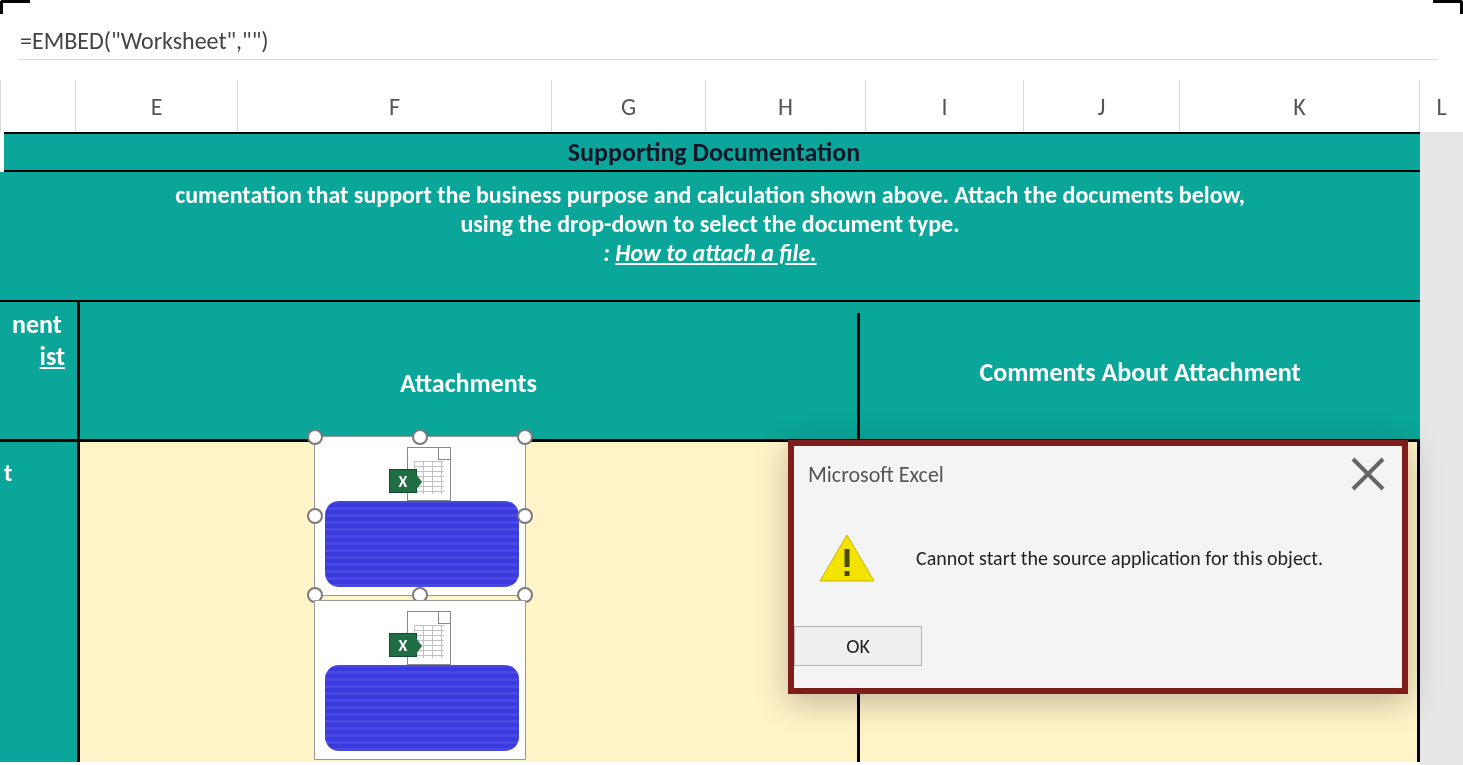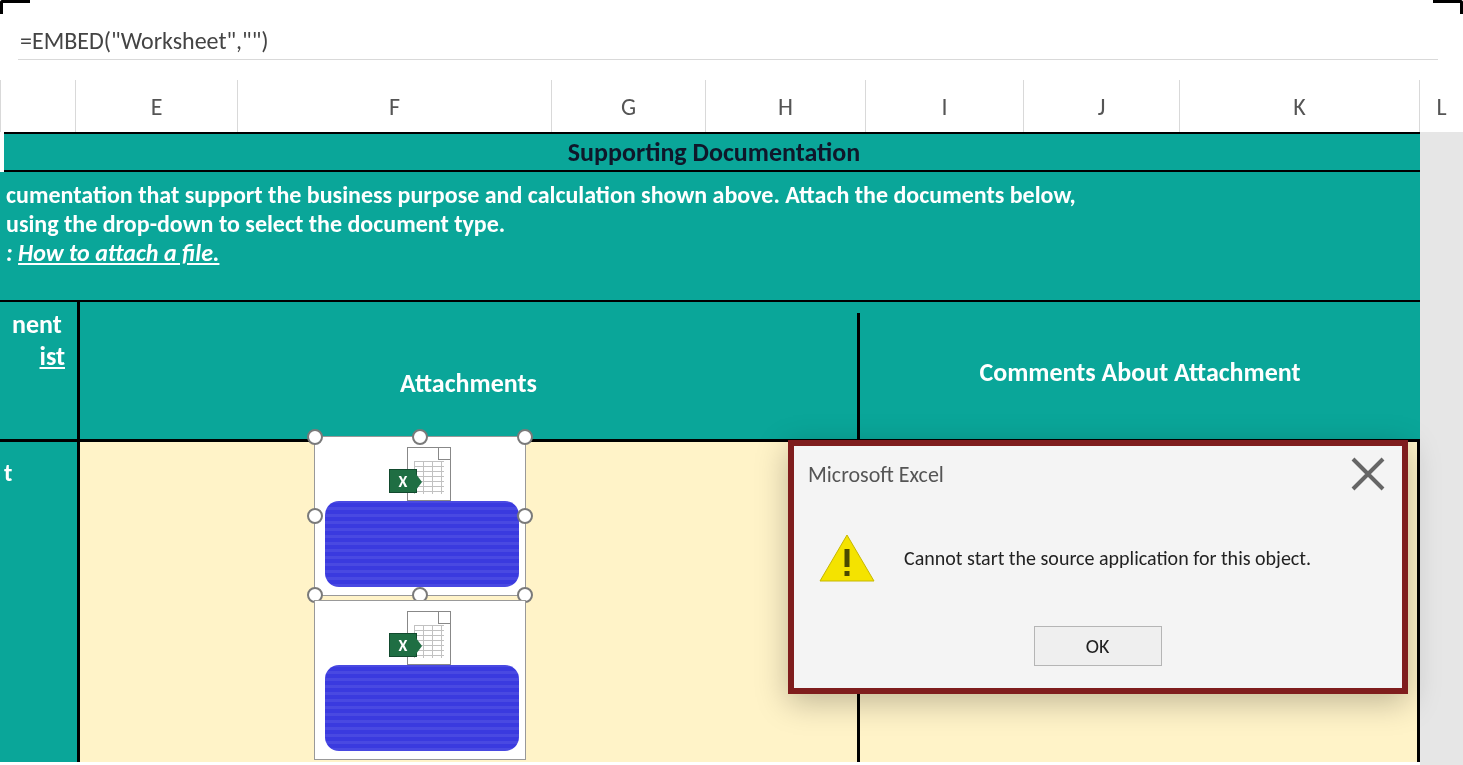--- a/index.html
+++ b/index.html
@@ -11,21 +11,21 @@
 
   
   .col-headers { position: absolute; top: 80px; left: 0; width: 1463px; height: 52px; background: #fff; display: flex; font-size: 24px; color: #555; }
   .col-headers div { border-right: 1px solid #d9d9d9; display:flex; align-items:center; justify-content:center; }
 
   
   .sheet { position: absolute; top: 132px; left: 0; width: 1420px; height: 633px; }
 
   .sectionTitleRow { position:absolute; top:0; left:4px; width:1420px; height:40px; background:#0aa699; border-top:2px solid #000; border-bottom:2px solid #000; display:flex; align-items:center; justify-content:center; color:#0f172a; font-weight:bold; font-size:26px; }
 
-  .instrRow { position:absolute; top:40px; left:0; width:1420px; height: 130px; background:#0aa699; color:#fff; font-size:24px; font-weight:bold; border-bottom:2px solid #000; padding:8px 6px; }
+  .instrRow { position:absolute; top:40px; left:0; width:1420px; height: 130px; background:#0aa699; color:#fff; font-size:24px; font-weight:bold; border-bottom:2px solid #000; padding:8px 6px;text-align:center; }
   .instrRow .line1, .instrRow .line2 { white-space:nowrap; }
   .instrRow .line3 { font-style: italic; }
   .instrRow .linkish { text-decoration: underline; font-style: italic; }
 
   .headerRow { position:absolute; top:170px; left:0; width:1420px; height:140px; background:#0aa699; color:#fff; font-weight:bold; font-size:26px; }
   .headerRow .c1 { position:absolute; top:0; left:0; width:80px; height:140px; border-right:3px solid #000; padding:6px 12px; }
   .headerRow .c1 .u { text-decoration: underline; text-align: right; }
   .headerRow .c2 { position:absolute; top:0; left:80px; width:780px; height:140px; border-right:3px solid #000; display:flex; align-items:center; justify-content:center;margin-top:11px; }
   .headerRow .c3 { position:absolute; top:0; left:860px; width:560px; height:140px; display:flex; align-items:center; justify-content:center; }
   .headerRow { border-bottom:3px solid #000; }
@@ -56,25 +56,25 @@
   .sw{bottom:-8px;left:-8px;} .s{bottom:-8px;left:calc(50% - 8px);} .se{bottom:-8px;right:-8px;}
 
   
   .redact2{ position:absolute; left:895px; top:500px; width:510px; height:60px; background:#3a3adf; border-radius:22px; background-image: repeating-linear-gradient(0deg, rgba(255,255,255,.08) 0 3px, transparent 3px 7px); }
   .redact2b{position:absolute; left:1020px; top:555px; width:150px; height:28px; background:#3a3adf; border-radius:14px;}
 
   
   .dialog{ position:absolute; left:788px; top:406px; width:620px; height:254px; background:#f4f4f4; border:6px solid #7f1d1d; box-shadow:0 8px 30px rgba(0,0,0,.25); font-size:20px; color:#333;margin-top:34px; }
   .dialog .titlebar{ height:56px; display:flex; align-items:center; padding:0 14px; color:#555; font-size:22px; justify-content:space-between;}
   .dialog .close{ width:40px; height:40px; display:flex; align-items:center; justify-content:center; color:#555; font-size:24px; cursor:default;}
-  .dialog .body{ display:flex; padding:4px 24px 12px 24px; align-items:center; gap:28px; height:120px;text-align:right;}
+  .dialog .body{ display:flex; padding:4px 24px 12px 24px; align-items:center; gap:40px; height:120px;text-align:right;}
   .dialog .warnIcon{ width:58px; height:50px; position:relative;}
   .dialog .warnIcon svg{width:58px;height:50px;}
   .dialog .msg{ font-size:20px; color:#222;}
-  .dialog .buttons{ display:flex; justify-content:center; padding:4px 1px 18px 0;}
+  .dialog .buttons{ display:flex; padding:4px 1px 18px 0;}
   .dialog .ok{ width:128px; height:40px; border:1px solid #b5b5b5; background:#efefef; font-size:20px; color:#222; display:inline-flex; align-items:center; justify-content:center; cursor:default;}
 
   
   .topEdge{position:absolute; top:0; left:0; width:1463px; height:20px; background:#fff;}
   .bracket{position:absolute; width:30px; height:14px; border-top:3px solid #000;}
   .bracket.l{left:0; border-left:3px solid #000; border-radius:3px 0 0 0;}
   .bracket.r{right:0; border-right:3px solid #000; border-radius:0 3px 0 0;}
 
 </style>
 </head>

